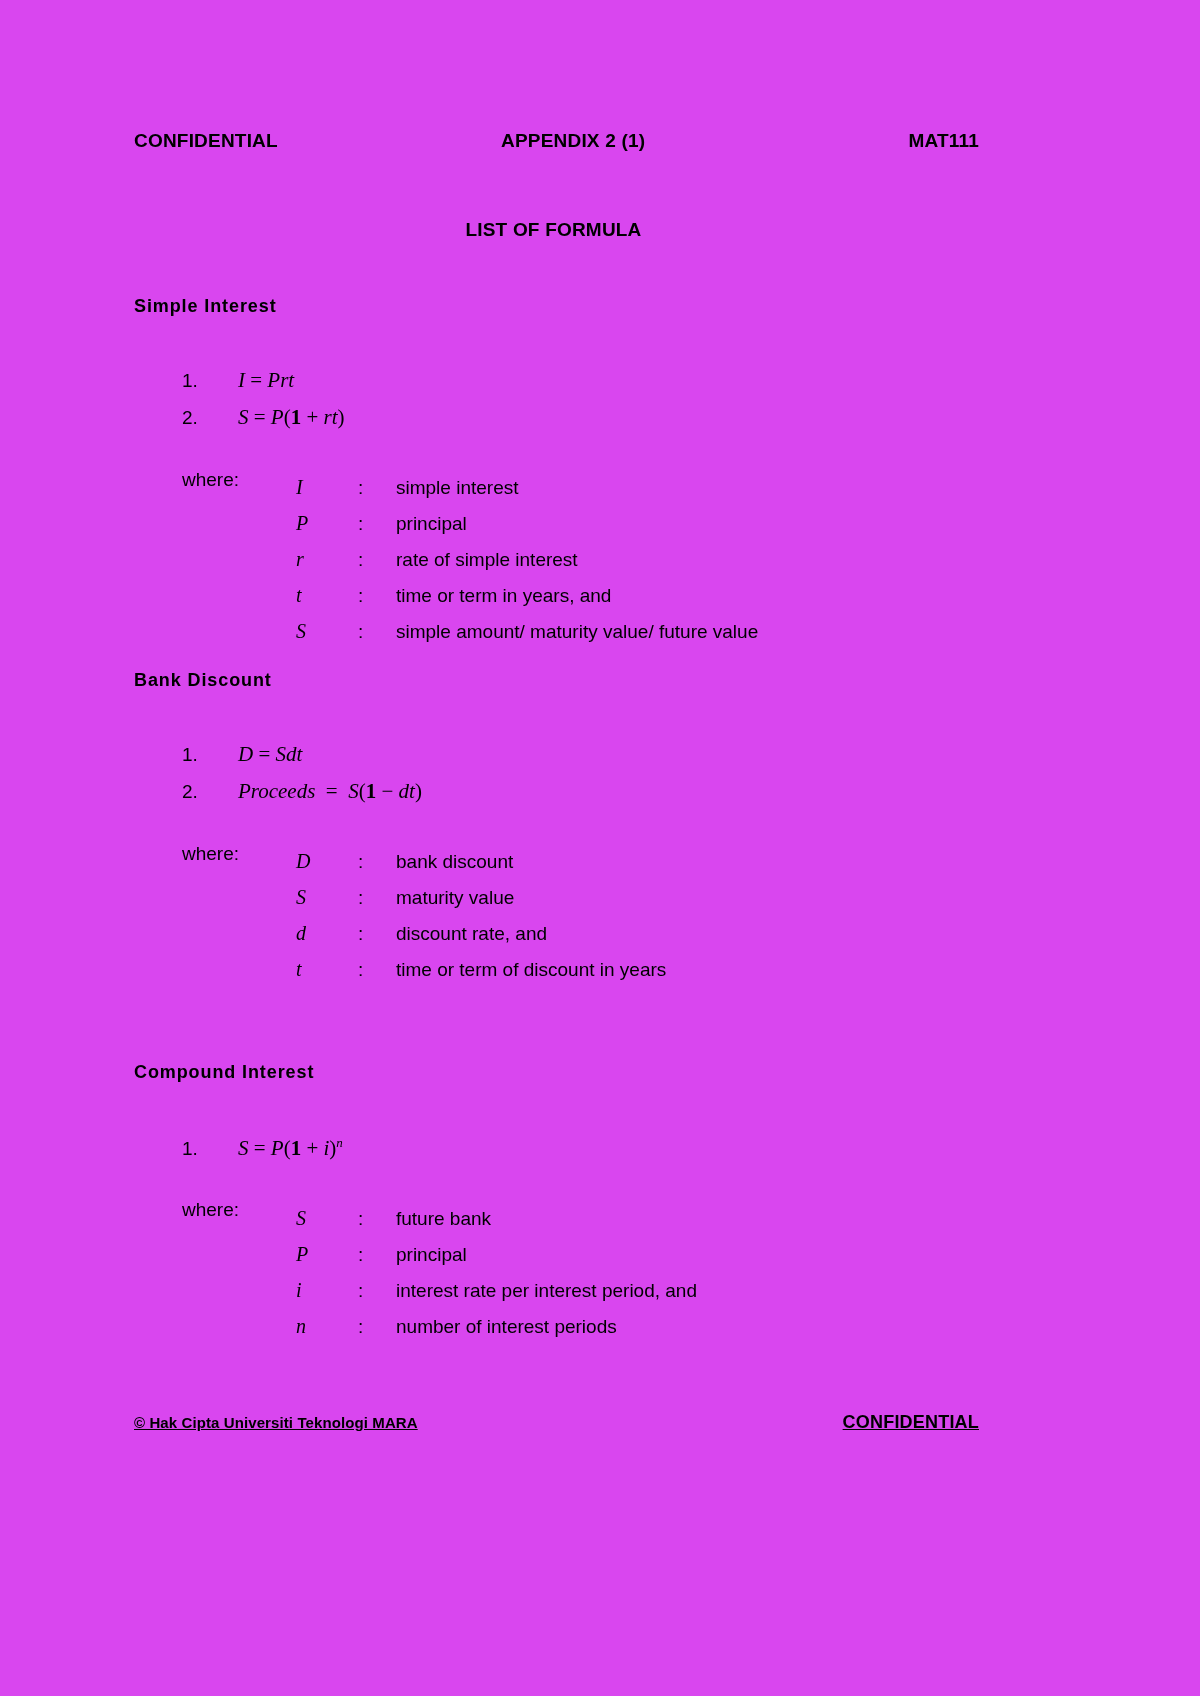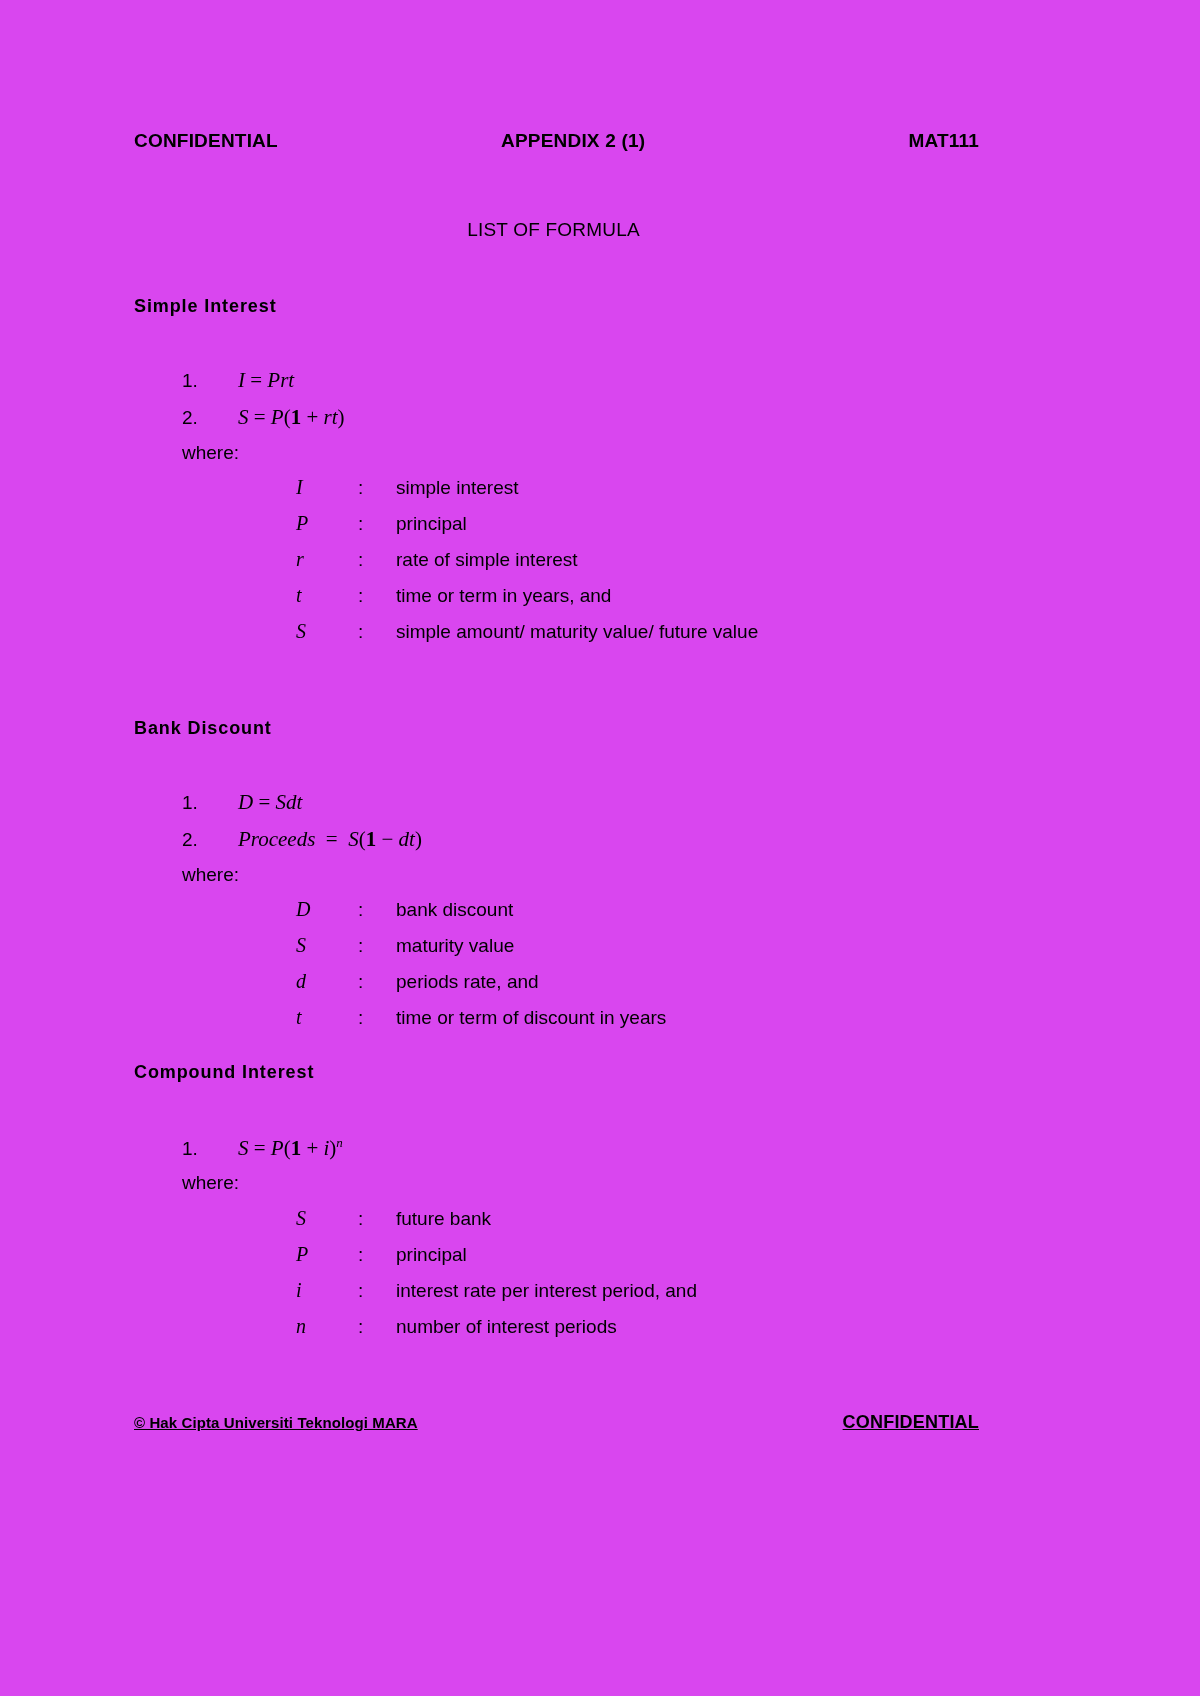--- a/index.html
+++ b/index.html
@@ -37,21 +37,21 @@
   .header .h-right  { flex: 0 0 auto; }
 
   
   .doc-title {
     position: absolute;
     left: 134px;
     top: 219px;
     width: 845px;
     text-align: center;
     font-size: 19px;
-    font-weight: normal;
+    font-weight: bold;
     letter-spacing: 0.2px;
     padding-right: 6px;
     box-sizing: border-box;
   }
 
   
   .content {
     position: absolute;
     left: 134px;
     top: 288px;
@@ -86,20 +86,21 @@
     font-size: 21px;
     white-space: pre;
   }
   .formula-expr .num { font-weight: bold; font-style: normal; }
   .formula-expr .op  { font-style: normal; }
   .formula-expr sup  { font-size: 0.62em; font-style: italic; }
 
   .where-label {
     font-size: 19px;
     padding-left: 48px;
+    margin-top: 27px;
   }
 
   .defs {
     margin: 0;
     padding: 0;
   }
   .def-row {
     display: flex;
     align-items: baseline;
     line-height: 1;
@@ -185,21 +186,21 @@
             <span class="def-colon">:</span>
             <span class="def-text">time or term in years, and</span>
           </div>
           <div class="def-row" style="position: absolute; top: 144px; left: 0px;">
             <span class="def-sym">S</span>
             <span class="def-colon">:</span>
             <span class="def-text">simple amount/ maturity value/ future value</span>
           </div>
         </div>
       </div>
-      <div class="section" style="position: absolute; left: 0px; top: 430px; width: 900px;">
+      <div class="section" style="position: absolute; left: 0px; top: 382px; width: 900px;">
         <div class="section-title">Bank Discount</div>
         <div class="formula-row" style="position: absolute; top: 74px; left: 0px;">
           <span class="formula-num">1.</span>
           <span class="formula-expr"><span class="">D</span><span class="op"> = </span><span class="">S</span><span class="">dt</span></span>
         </div>
         <div class="formula-row" style="position: absolute; top: 111px; left: 0px;">
           <span class="formula-num">2.</span>
           <span class="formula-expr"><span class="">Proceeds</span><span class="op">  =  </span><span class="">S</span><span class="op">(</span><span class="num">1</span><span class="op"> − </span><span class="">dt</span><span class="op">)</span></span>
         </div>
         <div class="where-label" style="position: absolute; top: 146px; left: 0px;">where:</div>
@@ -210,21 +211,21 @@
             <span class="def-text">bank discount</span>
           </div>
           <div class="def-row" style="position: absolute; top: 36px; left: 0px;">
             <span class="def-sym">S</span>
             <span class="def-colon">:</span>
             <span class="def-text">maturity value</span>
           </div>
           <div class="def-row" style="position: absolute; top: 72px; left: 0px;">
             <span class="def-sym">d</span>
             <span class="def-colon">:</span>
-            <span class="def-text">periods rate, and</span>
+            <span class="def-text">discount rate, and</span>
           </div>
           <div class="def-row" style="position: absolute; top: 108px; left: 0px;">
             <span class="def-sym">t</span>
             <span class="def-colon">:</span>
             <span class="def-text">time or term of discount in years</span>
           </div>
         </div>
       </div>
       <div class="section" style="position: absolute; left: 0px; top: 774px; width: 900px;">
         <div class="section-title">Compound Interest</div>

